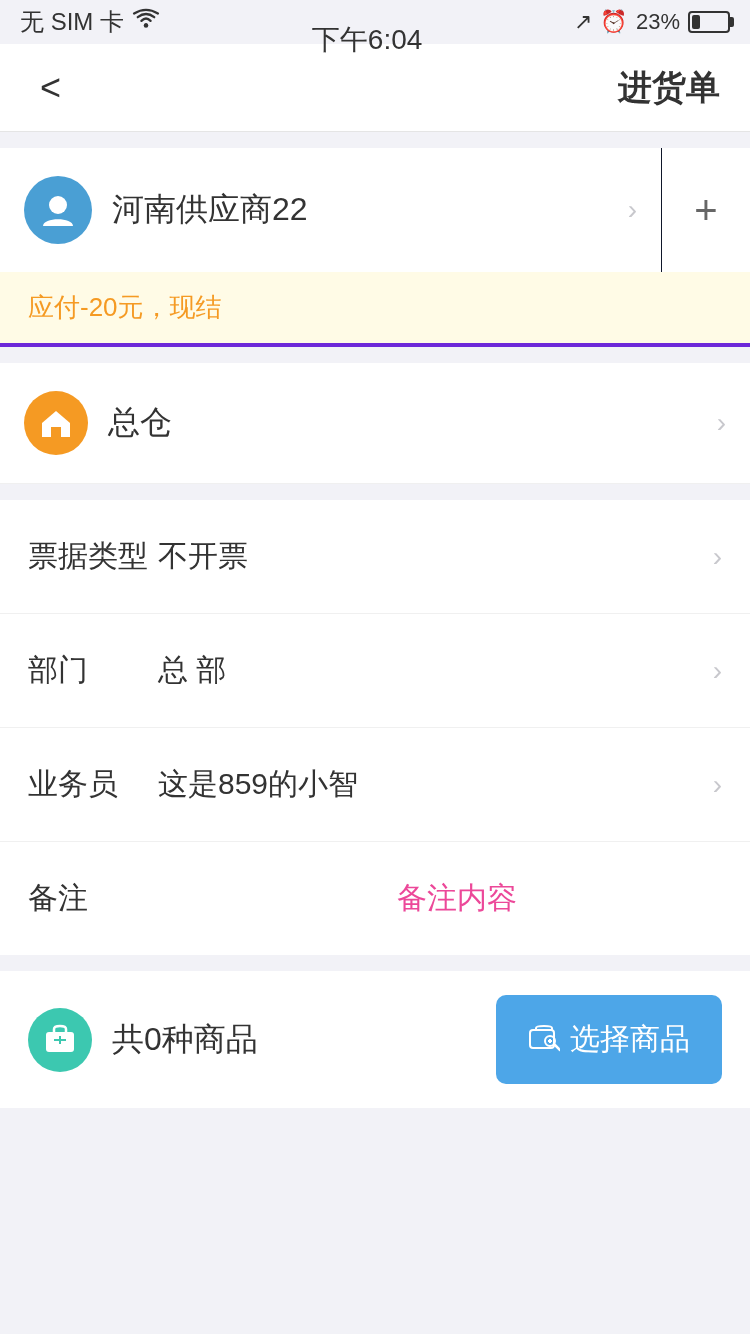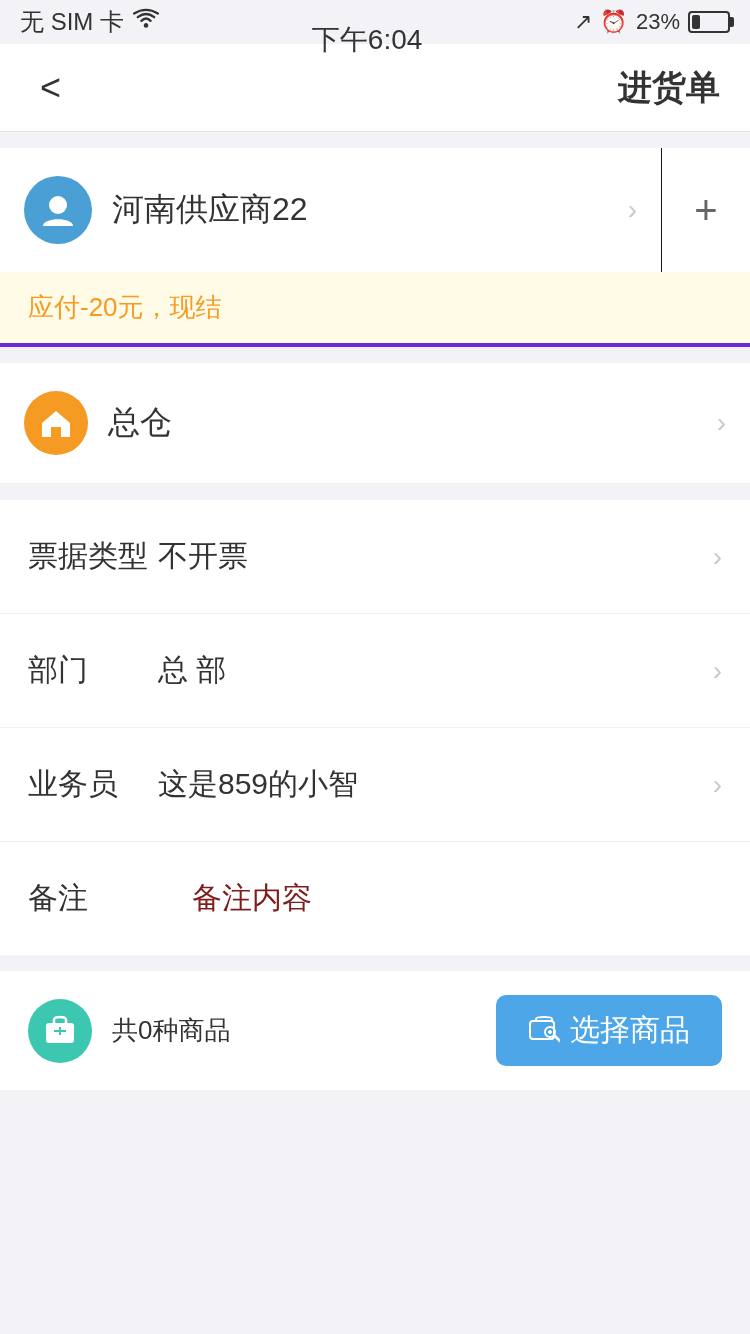--- a/index.html
+++ b/index.html
@@ -217,21 +217,22 @@
       color: #333;
       width: 130px;
       flex-shrink: 0;
     }
     .form-value {
       font-size: 30px;
       color: #333;
       flex: 1;
     }
     .form-value.placeholder {
-      color: #7f1d1d;
+      color: #ec4899;
+      text-align: center;
     }
     .form-row .chevron-right {
       font-size: 28px;
       color: #c8c8cd;
     }
 
     
     .collapse-bar {
       background: #f2f2f7;
       text-align: center;
@@ -260,30 +261,30 @@
       justify-content: center;
       margin-right: 20px;
       flex-shrink: 0;
     }
     .goods-icon svg {
       width: 36px;
       height: 36px;
       fill: #fff;
     }
     .goods-count {
-      font-size: 26px;
+      font-size: 32px;
       color: #333;
       flex: 1;
     }
     .select-goods-btn {
       background: #4da6e8;
       color: #fff;
       border: none;
       border-radius: 10px;
-      padding: 15px 32px;
+      padding: 24px 32px;
       font-size: 30px;
       cursor: pointer;
       display: flex;
       align-items: center;
       gap: 10px;
     }
     .select-goods-btn svg {
       width: 32px;
       height: 32px;
       fill: #fff;

